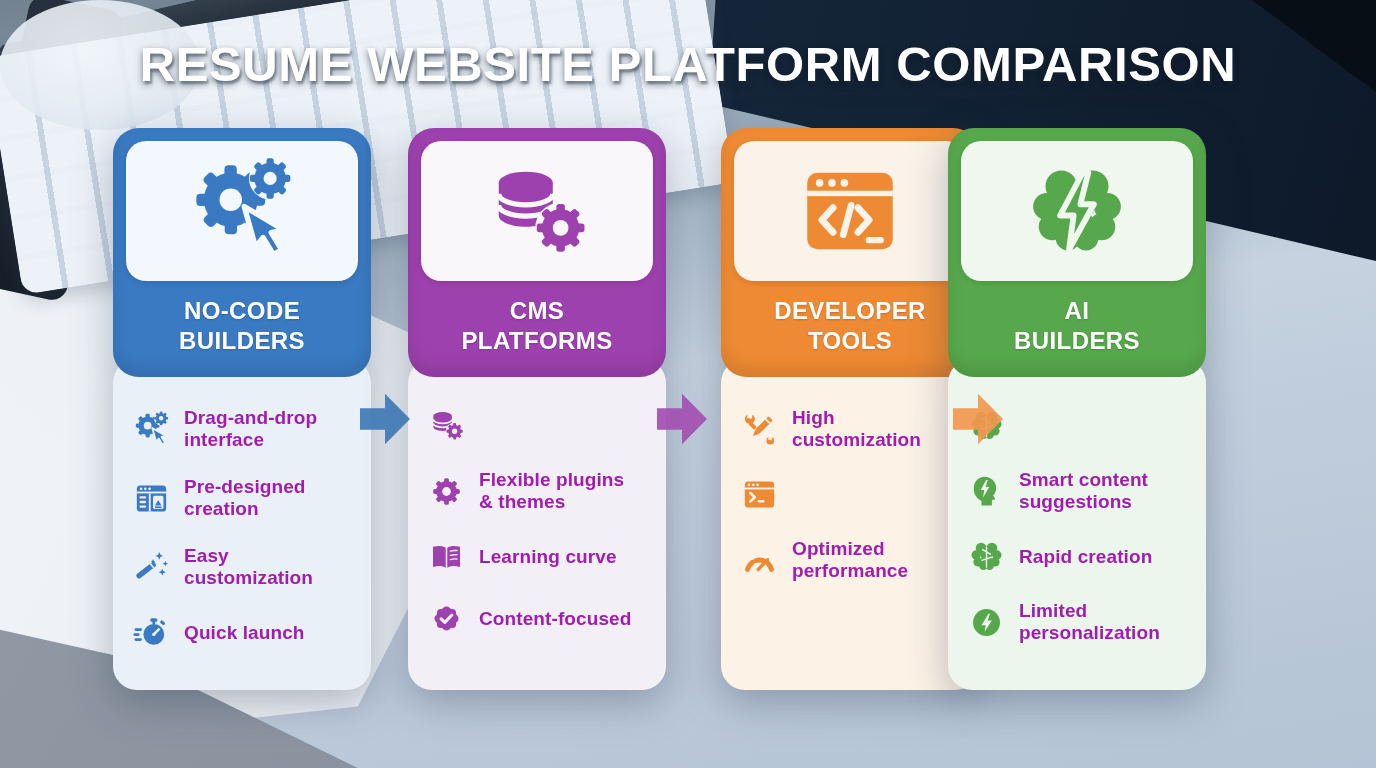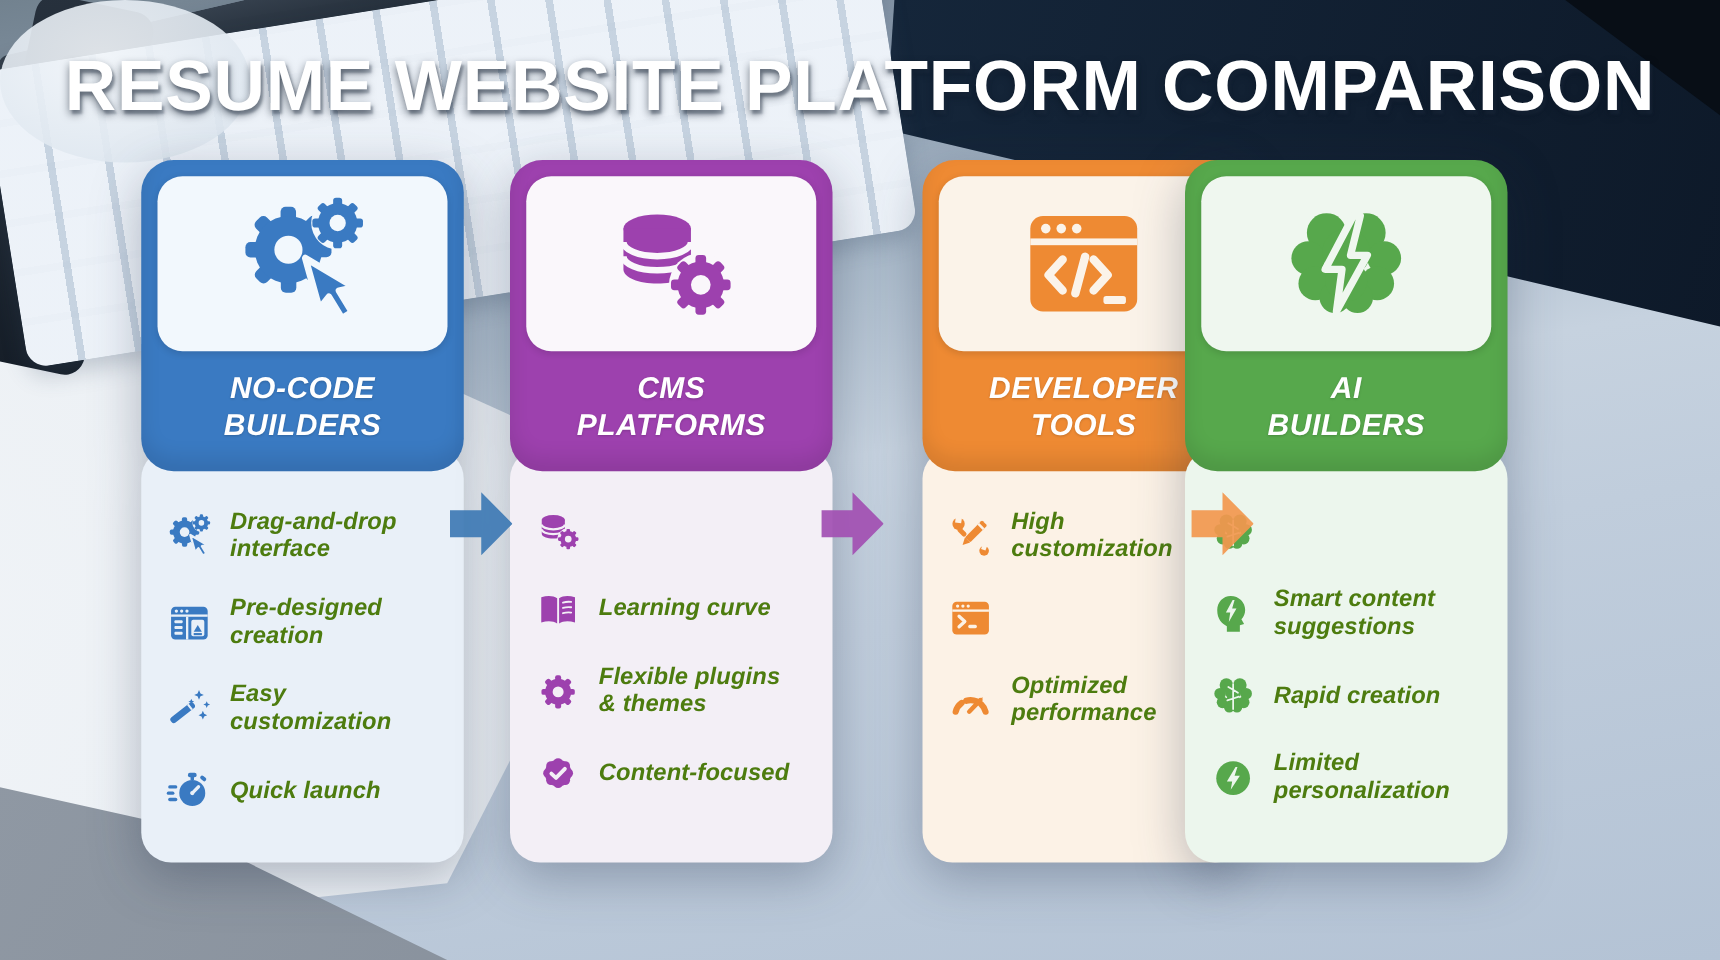--- a/index.html
+++ b/index.html
@@ -22,40 +22,40 @@
     border-radius:16px;background:#d2deea;
     background-image:repeating-linear-gradient(90deg,rgba(238,243,249,.9) 0 40px,rgba(196,209,223,.9) 40px 46px),
       repeating-linear-gradient(0deg,rgba(238,243,249,.5) 0 34px,rgba(196,209,223,.9) 34px 40px);
     box-shadow:0 8px 18px rgba(60,80,105,.25);}
   .bg-mouse{inset:auto;left:1126px;top:632px;width:200px;height:130px;border-radius:50%;
     background:radial-gradient(ellipse at 40% 35%,#f2f6fa,#d8e2ec);opacity:.9;}
   .bg-wedge{background:linear-gradient(120deg,#939ca7,#7e8793);
     clip-path:polygon(0 82%,10% 86%,26% 100%,0 100%);}
   
   .title{position:absolute;top:36px;left:0;width:100%;margin:0;text-align:center;
-    font-size:57px;font-weight:bold;letter-spacing:.6px;color:#fff;
+    font-size:49px;font-weight:bold;letter-spacing:.6px;color:#fff;
     text-shadow:0 3px 7px rgba(10,20,35,.55),2px 3px 2px rgba(40,55,75,.35);}
   
   .column{position:absolute;top:128px;width:258px;
-    filter:drop-shadow(0 12px 20px rgba(25,40,65,.30));font-style:italic;}
+    filter:drop-shadow(0 12px 20px rgba(25,40,65,.30));}
   .col-header{position:relative;z-index:2;height:249px;border-radius:26px;background:var(--accent);
     box-shadow:inset 0 -10px 16px rgba(0,0,0,.10);display:flex;flex-direction:column;}
   .icon-panel{margin:13px 13px 0;height:140px;border-radius:20px;background:var(--panel);
     --hole:var(--panel);display:flex;align-items:center;justify-content:center;
     box-shadow:0 2px 6px rgba(0,0,0,.12);}
   .icon-panel .ic{width:108px;height:108px;color:var(--accent);}
   .col-label{flex:1;display:flex;align-items:center;justify-content:center;text-align:center;
     color:#fff;font-weight:bold;font-size:24px;line-height:1.25;letter-spacing:.4px;
     white-space:pre-line;padding-bottom:6px;text-shadow:0 1px 2px rgba(0,0,0,.18);}
   .col-body{position:relative;z-index:1;margin-top:-18px;height:331px;box-sizing:border-box;
     padding:48px 12px 16px 20px;border-radius:24px;background:var(--body);
     display:flex;flex-direction:column;gap:25px;}
   .feature{display:flex;align-items:center;gap:14px;}
   .feature .ic{width:37px;height:37px;flex:none;color:var(--accent);--hole:var(--body);}
-  .ftext{font-size:19px;line-height:1.16;font-weight:bold;color:#4d7c0f;
+  .ftext{font-size:19px;line-height:1.16;font-weight:bold;color:#a21caf;
     white-space:pre-line;letter-spacing:.1px;}
   .ic{display:block;}
   
   .arrow{position:absolute;top:389px;width:50px;height:60px;opacity:.92;
     clip-path:polygon(0 32%,50% 32%,50% 8%,100% 50%,50% 92%,50% 68%,0 68%);}
 </style>
 </head>
 <body>
 
 <div class="stage">
@@ -231,65 +231,65 @@
                 <rect x="32.6" y="20.9" width="3.8" height="5.1" rx="1.2" transform="rotate(270 34.5 31.5)"></rect>
                 <rect x="32.6" y="20.9" width="3.8" height="5.1" rx="1.2" transform="rotate(315 34.5 31.5)"></rect>
                 <circle cx="34.5" cy="31.5" r="8.3"></circle>
                 <circle cx="34.5" cy="31.5" r="3.5" fill="var(--hole,#fff)"></circle>
               </g>
             </svg>
           </div>
           <div class="feature">
             <svg class="ic" viewBox="0 0 48 48" aria-hidden="true">
               <g fill="currentColor">
-                <path d="M23 12.5 C19 9.8 13 9.6 6.5 11.4 V37.5 C13 35.7 19 35.9 23 38.6 z"></path>
-                <path d="M25 12.5 C29 9.8 35 9.6 41.5 11.4 V37.5 C35 35.7 29 35.9 25 38.6 z"></path>
-                <path d="M29 17 c3 -.9 6 -1.1 8.5 -.7 M29 22.5 c3 -.9 6 -1.1 8.5 -.7 M29 28 c3 -.9 6 -1.1 8.5 -.7" stroke="var(--hole,#fff)" stroke-width="1.9" fill="none" stroke-linecap="round"></path>
-              </g>
-            </svg>
-            <div class="ftext">Learning curve</div>
-          </div>
-          <div class="feature">
-            <svg class="ic" viewBox="0 0 48 48" aria-hidden="true">
-              <g fill="currentColor">
                 <rect x="20.9" y="6.7" width="6.2" height="8.4" rx="2.0" transform="rotate(0 24 24)"></rect>
                 <rect x="20.9" y="6.7" width="6.2" height="8.4" rx="2.0" transform="rotate(45 24 24)"></rect>
                 <rect x="20.9" y="6.7" width="6.2" height="8.4" rx="2.0" transform="rotate(90 24 24)"></rect>
                 <rect x="20.9" y="6.7" width="6.2" height="8.4" rx="2.0" transform="rotate(135 24 24)"></rect>
                 <rect x="20.9" y="6.7" width="6.2" height="8.4" rx="2.0" transform="rotate(180 24 24)"></rect>
                 <rect x="20.9" y="6.7" width="6.2" height="8.4" rx="2.0" transform="rotate(225 24 24)"></rect>
                 <rect x="20.9" y="6.7" width="6.2" height="8.4" rx="2.0" transform="rotate(270 24 24)"></rect>
                 <rect x="20.9" y="6.7" width="6.2" height="8.4" rx="2.0" transform="rotate(315 24 24)"></rect>
                 <circle cx="24" cy="24" r="13.5"></circle>
                 <circle cx="24" cy="24" r="5.7" fill="var(--hole,#fff)"></circle>
               </g>
             </svg>
             <div class="ftext">Flexible plugins
 &amp; themes</div>
           </div>
           <div class="feature">
             <svg class="ic" viewBox="0 0 48 48" aria-hidden="true">
               <g fill="currentColor">
+                <path d="M23 12.5 C19 9.8 13 9.6 6.5 11.4 V37.5 C13 35.7 19 35.9 23 38.6 z"></path>
+                <path d="M25 12.5 C29 9.8 35 9.6 41.5 11.4 V37.5 C35 35.7 29 35.9 25 38.6 z"></path>
+                <path d="M29 17 c3 -.9 6 -1.1 8.5 -.7 M29 22.5 c3 -.9 6 -1.1 8.5 -.7 M29 28 c3 -.9 6 -1.1 8.5 -.7" stroke="var(--hole,#fff)" stroke-width="1.9" fill="none" stroke-linecap="round"></path>
+              </g>
+            </svg>
+            <div class="ftext">Learning curve</div>
+          </div>
+          <div class="feature">
+            <svg class="ic" viewBox="0 0 48 48" aria-hidden="true">
+              <g fill="currentColor">
                 <circle cx="34.5" cy="24.0" r="5"></circle>
                 <circle cx="31.4" cy="31.4" r="5"></circle>
                 <circle cx="24.0" cy="34.5" r="5"></circle>
                 <circle cx="16.6" cy="31.4" r="5"></circle>
                 <circle cx="13.5" cy="24.0" r="5"></circle>
                 <circle cx="16.6" cy="16.6" r="5"></circle>
                 <circle cx="24.0" cy="13.5" r="5"></circle>
                 <circle cx="31.4" cy="16.6" r="5"></circle>
                 <circle cx="24" cy="24" r="13.8"></circle>
                 <polyline points="17,24.5 21.8,29 31,19.5" stroke="var(--hole,#fff)" stroke-width="4" fill="none" stroke-linecap="round" stroke-linejoin="round"></polyline>
               </g>
             </svg>
             <div class="ftext">Content-focused</div>
           </div>
         </div>
       </section>
-      <section class="column" style="left: 738px; --accent: #ee8a33; --panel: #fbf3e9; --body: #fcf2e6;">
+      <section class="column" style="left: 721px; --accent: #ee8a33; --panel: #fbf3e9; --body: #fcf2e6;">
         <div class="col-header">
           <div class="icon-panel">
             <svg class="ic" viewBox="0 0 48 48" aria-hidden="true">
               <g fill="currentColor">
                 <rect x="5" y="7" width="38" height="34" rx="4.5"></rect>
                 <circle cx="10.5" cy="11.5" r="1.7" fill="var(--hole,#fff)"></circle>
                 <circle cx="16" cy="11.5" r="1.7" fill="var(--hole,#fff)"></circle>
                 <circle cx="21.5" cy="11.5" r="1.7" fill="var(--hole,#fff)"></circle>
                 <rect x="5" y="15" width="38" height="2.4" fill="var(--hole,#fff)"></rect>
                 <g stroke="var(--hole,#fff)" stroke-width="3" fill="none" stroke-linecap="round" stroke-linejoin="round">

